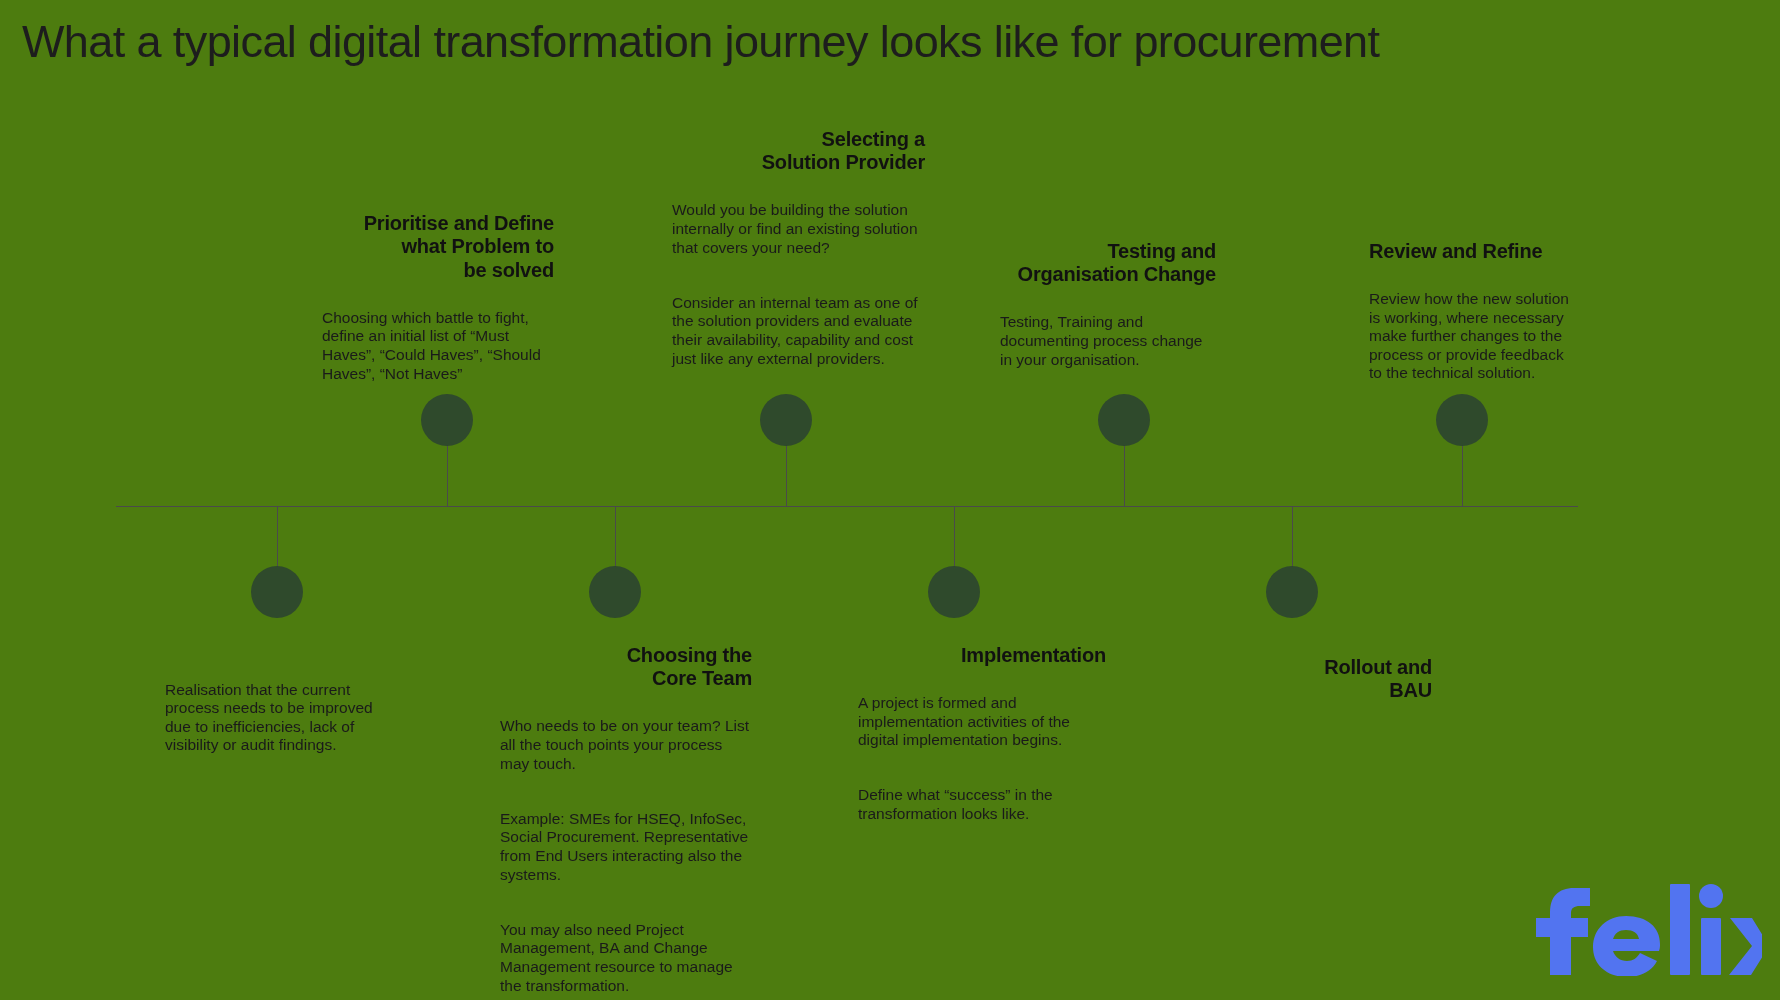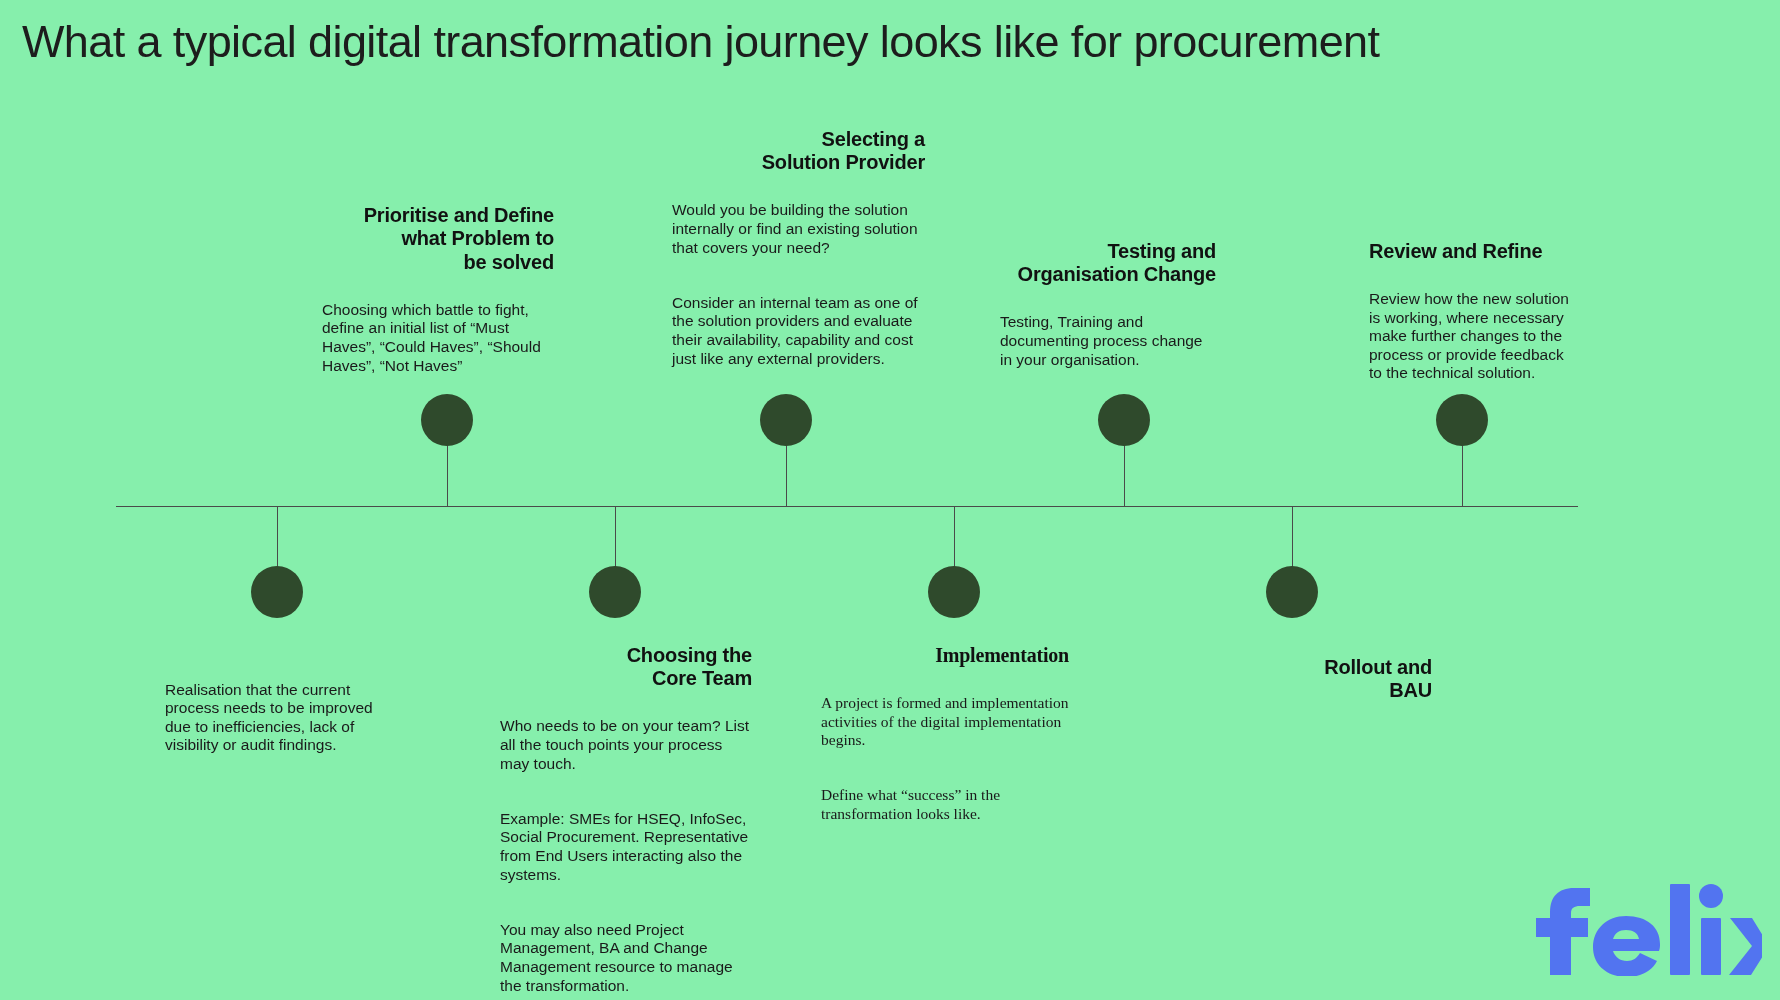--- a/index.html
+++ b/index.html
@@ -8,21 +8,21 @@
     height: 1000px;
     background: #ffffff;
     font-family: "Liberation Sans", sans-serif;
     color: #1a1a1a;
     overflow: hidden;
   }
   #canvas {
     position: relative;
     width: 1780px;
     height: 1000px;
-    background: #86efac;
+    background: #4d7c0f;
   }
 
   
   #page-title {
     position: absolute;
     left: 22px;
     top: 16px;
     font-size: 45px;
     font-weight: 400;
     letter-spacing: -0.6px;
@@ -110,21 +110,21 @@
   <div class="node" style="left: 421px; top: 394px; background: rgb(47, 74, 44);"></div>
   <div class="node" style="left: 760px; top: 394px; background: rgb(47, 74, 44);"></div>
   <div class="node" style="left: 1098px; top: 394px; background: rgb(47, 74, 44);"></div>
   <div class="node" style="left: 1436px; top: 394px; background: rgb(47, 74, 44);"></div>
 
   <div class="node" style="left: 251px; top: 566px; background: rgb(47, 74, 44);"></div>
   <div class="node" style="left: 589px; top: 566px; background: rgb(47, 74, 44);"></div>
   <div class="node" style="left: 928px; top: 566px; background: rgb(47, 74, 44);"></div>
   <div class="node" style="left: 1266px; top: 566px; background: rgb(47, 74, 44);"></div>
 
-  <div class="milestone" style="left:322px; top:204px; width:232px;">
+  <div class="milestone" style="left:322px; top:212px; width:232px;">
     <div class="m-title center">Prioritise and Define
 what Problem to
 be solved</div>
     <div class="m-body left">
       <div class="para">Choosing which battle to fight, define an initial list of “Must Haves”, “Could Haves”, “Should Haves”, “Not Haves”</div>
     </div>
   </div>
 
   <div class="milestone" style="left:672px; top:128px; width:253px;">
     <div class="m-title center">Selecting a
@@ -159,21 +159,21 @@
   <div class="milestone" style="left:500px; top:644px; width:252px;">
     <div class="m-title center">Choosing the
 Core Team</div>
     <div class="m-body left">
       <div class="para">Who needs to be on your team? List all the touch points your process may touch.</div>
       <div class="para">Example: SMEs for HSEQ, InfoSec, Social Procurement. Representative from End Users interacting also the systems.</div>
       <div class="para">You may also need Project Management, BA and Change Management resource to manage the transformation.</div>
     </div>
   </div>
 
-  <div class="milestone" style="left:821px; top:644px; width:248px;font-family:Liberation Serif, serif;">
+  <div class="milestone" style="left:858px; top:644px; width:248px;">
     <div class="m-title center">Implementation</div>
     <div class="m-body left">
       <div class="para">A project is formed and implementation activities of the digital implementation begins.</div>
       <div class="para">Define what “success” in the transformation looks like.</div>
     </div>
   </div>
 
   <div class="milestone" style="left:1240px; top:644px; width:192px;margin-top:12px;">
     <div class="m-title center">Rollout and
 BAU</div>

